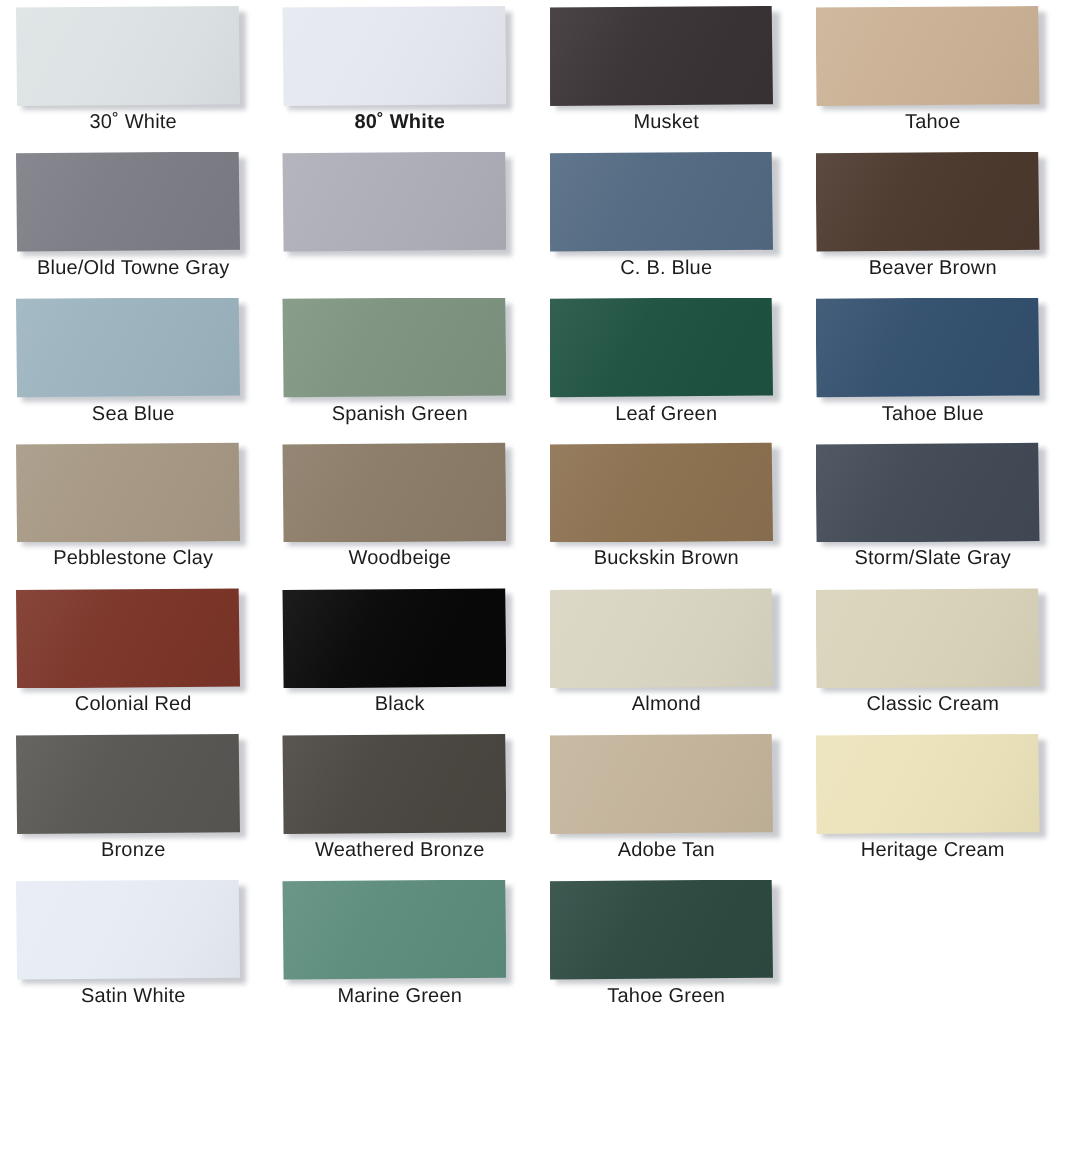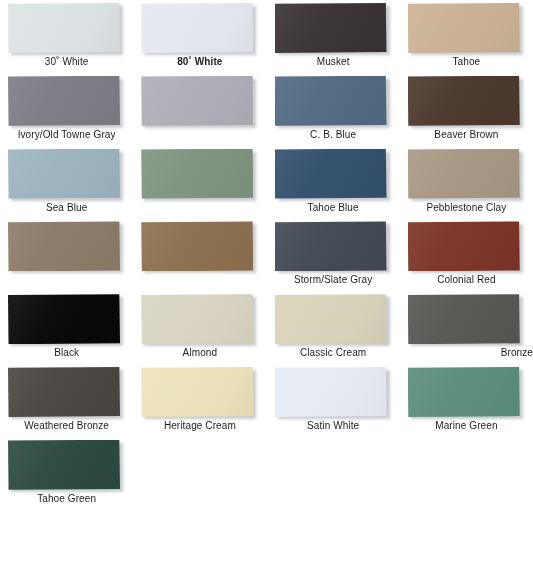--- a/index.html
+++ b/index.html
@@ -140,21 +140,21 @@
         </div>
         <div class="chip-label" style="color: rgb(28, 28, 28);">Tahoe</div>
       </div>
       <div class="swatch-cell">
         <div class="chip-wrap">
           <div class="chip-shadow"></div>
           <div class="chip" style="background: rgb(124, 125, 133);">
             <div class="chip-sheen"></div>
           </div>
         </div>
-        <div class="chip-label" style="color: rgb(28, 28, 28);">Ivory/Old Towne Gray</div>
+        <div class="chip-label" style="color: rgb(28, 28, 28);">Blue/Old Towne Gray</div>
       </div>
       <div class="swatch-cell">
         <div class="chip-wrap">
           <div class="chip-shadow"></div>
           <div class="chip" style="background: rgb(174, 174, 184);">
             <div class="chip-sheen"></div>
           </div>
         </div>
       </div>
       <div class="swatch-cell">
@@ -184,20 +184,30 @@
         </div>
         <div class="chip-label" style="color: rgb(28, 28, 28); text-align: center;">Sea Blue</div>
       </div>
       <div class="swatch-cell">
         <div class="chip-wrap">
           <div class="chip-shadow"></div>
           <div class="chip" style="background: rgb(126, 148, 128);">
             <div class="chip-sheen"></div>
           </div>
         </div>
+        <div class="chip-label" style="color: rgb(28, 28, 28);">Spanish Green</div>
+      </div>
+      <div class="swatch-cell">
+        <div class="chip-wrap">
+          <div class="chip-shadow"></div>
+          <div class="chip" style="background: rgb(31, 82, 65);">
+            <div class="chip-sheen"></div>
+          </div>
+        </div>
+        <div class="chip-label" style="color: rgb(28, 28, 28);">Leaf Green</div>
       </div>
       <div class="swatch-cell">
         <div class="chip-wrap">
           <div class="chip-shadow"></div>
           <div class="chip" style="background: rgb(51, 80, 110);">
             <div class="chip-sheen"></div>
           </div>
         </div>
         <div class="chip-label" style="color: rgb(28, 28, 28);">Tahoe Blue</div>
       </div>
@@ -210,28 +220,30 @@
         </div>
         <div class="chip-label" style="color: rgb(28, 28, 28);">Pebblestone Clay</div>
       </div>
       <div class="swatch-cell">
         <div class="chip-wrap">
           <div class="chip-shadow"></div>
           <div class="chip" style="background: rgb(139, 124, 104);">
             <div class="chip-sheen"></div>
           </div>
         </div>
+        <div class="chip-label" style="color: rgb(28, 28, 28);">Woodbeige</div>
       </div>
       <div class="swatch-cell">
         <div class="chip-wrap">
           <div class="chip-shadow"></div>
           <div class="chip" style="background: rgb(140, 113, 80);">
             <div class="chip-sheen"></div>
           </div>
         </div>
+        <div class="chip-label" style="color: rgb(28, 28, 28);">Buckskin Brown</div>
       </div>
       <div class="swatch-cell">
         <div class="chip-wrap">
           <div class="chip-shadow"></div>
           <div class="chip" style="background: rgb(66, 74, 86);">
             <div class="chip-sheen"></div>
           </div>
         </div>
         <div class="chip-label" style="color: rgb(28, 28, 28);">Storm/Slate Gray</div>
       </div>
@@ -271,30 +283,39 @@
         </div>
         <div class="chip-label" style="color: rgb(28, 28, 28);">Classic Cream</div>
       </div>
       <div class="swatch-cell">
         <div class="chip-wrap">
           <div class="chip-shadow"></div>
           <div class="chip" style="background: rgb(89, 87, 83);">
             <div class="chip-sheen"></div>
           </div>
         </div>
-        <div class="chip-label" style="color: rgb(28, 28, 28); text-align: right;">Bronze</div>
+        <div class="chip-label" style="color: rgb(28, 28, 28);">Bronze</div>
       </div>
       <div class="swatch-cell">
         <div class="chip-wrap">
           <div class="chip-shadow"></div>
           <div class="chip" style="background: rgb(74, 71, 65);">
             <div class="chip-sheen"></div>
           </div>
         </div>
         <div class="chip-label" style="color: rgb(28, 28, 28);">Weathered Bronze</div>
+      </div>
+      <div class="swatch-cell">
+        <div class="chip-wrap">
+          <div class="chip-shadow"></div>
+          <div class="chip" style="background: rgb(196, 180, 156);">
+            <div class="chip-sheen"></div>
+          </div>
+        </div>
+        <div class="chip-label" style="color: rgb(28, 28, 28);">Adobe Tan</div>
       </div>
       <div class="swatch-cell">
         <div class="chip-wrap">
           <div class="chip-shadow"></div>
           <div class="chip" style="background: rgb(236, 227, 187);">
             <div class="chip-sheen"></div>
           </div>
         </div>
         <div class="chip-label" style="color: rgb(28, 28, 28);">Heritage Cream</div>
       </div>

